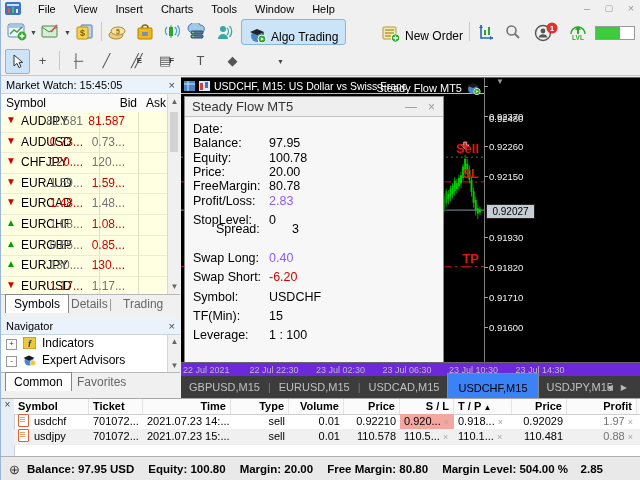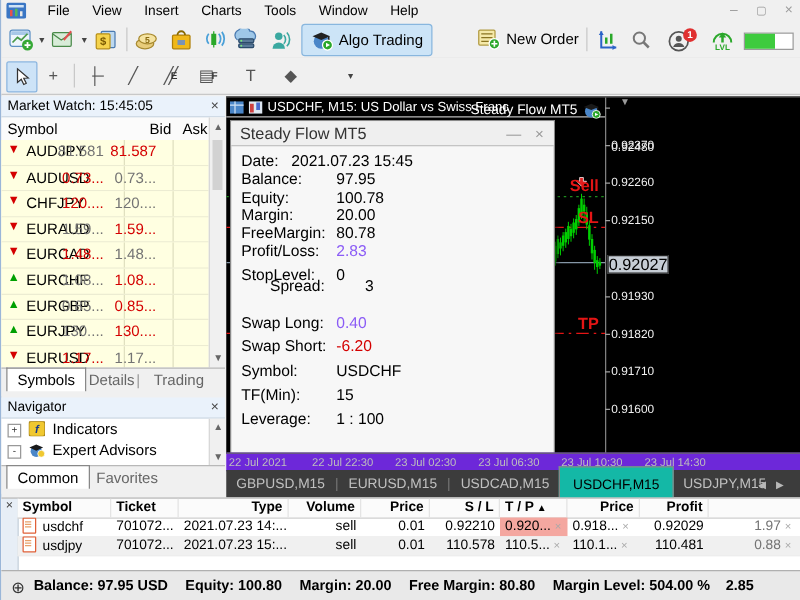--- a/index.html
+++ b/index.html
@@ -12,21 +12,21 @@
   .menu-item{padding:1px 9px;cursor:default;}
   .wincontrols{position:absolute;right:4px;top:0;height:16px;display:flex;gap:10px;color:#9a9a9a;font-size:11px;align-items:center;}
   .wincontrols span{width:12px;text-align:center;}
   
   .toolbar1{position:absolute;left:0;top:17px;width:640px;height:29px;background:#f0f0f0;border-bottom:1px solid #dcdcdc;}
   .toolbar2{position:absolute;left:0;top:46px;width:640px;height:29px;background:#f0f0f0;border-bottom:1px solid #c8c8c8;}
   .tbtn{position:absolute;top:3px;width:23px;height:23px;display:flex;align-items:center;justify-content:center;border-radius:2px;}
   .tbtn.sel{background:#cde3f7;border:1px solid #8ab5df;}
   .tsep{position:absolute;top:5px;width:1px;height:19px;background:#c8c8c8;}
   .drop{position:absolute;top:12px;font-size:7px;color:#444;}
-  .pillbtn{position:absolute;top:2px;height:24px;display:flex;align-items:center;gap:4px;padding:0 7px;border-radius:3px;}
+  .pillbtn{position:absolute;top:2px;height:24px;display:flex;align-items:flex-end;gap:4px;padding:0 7px;border-radius:3px;}
   .pillbtn.algo{background:#cce4f7;border:1px solid #88b6de;}
   .pillbtn.neworder{background:#f0f0f0;}
   .progress{position:absolute;top:9px;width:38px;height:12px;border:1px solid #9a9a9a;background:#fff;}
   .progress > div{height:100%;background:#3ecb3e;}
   .t2glyph{font-size:13px;color:#555;}
   .t2sub{font-size:8px;color:#333;margin-left:-2px;vertical-align:sub;font-weight:bold;}
   
   .panelcap{position:absolute;left:0;width:179px;height:17px;background:#eaf2fb;border-bottom:1px solid #c8d4e0;
             display:flex;align-items:center;padding-left:5px;box-sizing:border-box;}
   .panelcap .x{position:absolute;right:5px;color:#444;font-size:11px;}
@@ -54,40 +54,40 @@
   .treerow .ticon{position:absolute;left:22px;top:2px;width:13px;height:12px;}
   .treerow .tlabel{position:absolute;left:41px;top:1px;}
   
   .chart{position:absolute;left:180px;top:77px;width:460px;height:285px;background:#000;border-top:1px solid #666;}
   .chart-titlebar{position:absolute;left:0;top:0;width:303px;height:16px;border-bottom:1px solid #bbb;color:#fff;
                   display:flex;align-items:center;gap:4px;padding-left:3px;box-sizing:border-box;}
   .axis-line{position:absolute;left:303px;top:0;width:1px;height:285px;background:#808080;}
   .pricelabel{position:absolute;left:308px;width:60px;color:#f0f0f0;font-size:9.5px;}
   .pricetick{position:absolute;left:303px;width:4px;height:1px;background:#a0a0a0;}
   .pricebox{position:absolute;left:305px;width:47px;height:13px;background:#c6cdd5;border:1px solid #222;
-            color:#000;font-size:13px;text-align:center;line-height:13px;}
+            color:#000;font-size:10px;text-align:center;line-height:13px;}
   .linelabel{position:absolute;color:#e41515;font-weight:bold;font-size:13px;width:60px;text-align:right;}
   .ea-label{position:absolute;right:160px;top:3px;color:#fff;font-size:11px;display:flex;gap:4px;align-items:center;}
   .subwin-tri{position:absolute;left:315px;top:-1px;color:#9a9a9a;font-size:8px;}
   .timeaxis{position:absolute;left:180px;top:362px;width:460px;height:14px;background:#6d28d9;border-top:1px solid #666;}
   .timeaxis span{position:absolute;top:2px;color:#bdbdbd;font-size:9px;}
   
   .sfpanel{position:absolute;left:3px;top:18px;width:258px;height:266px;background:#f7f7f7;border:1px solid #8a8a8a;
            box-shadow:2px 2px 3px rgba(0,0,0,.5);}
   .sfpanel .cap{height:19px;background:#efefef;border-bottom:1px solid #c4c4c4;display:flex;align-items:center;
                 padding-left:7px;font-size:13px;color:#333;}
   .sfpanel .capbtn{position:absolute;top:3px;color:#999;font-size:12px;}
   .sfrow{position:absolute;left:0;width:100%;height:15px;font-size:12.5px;}
   .sfrow .lbl{position:absolute;left:8px;}
   .sfrow .val{position:absolute;left:84px;}
   .sfrow.date .val{left:48px;}
   
   .charttabs{position:absolute;left:180px;top:376px;width:460px;height:22px;background:#3c3c3c;display:flex;align-items:center;}
   .ctab{color:#c0c0c0;font-size:11px;padding:3px 8px;white-space:nowrap;}
-  .ctab.active{background:#14b8a6;color:#000;border:1px solid #888;border-bottom:none;padding:8px 10px;}
+  .ctab.active{background:#3b82f6;color:#000;border:1px solid #888;border-bottom:none;padding:8px 10px;}
   .ctabsep{color:#787878;font-size:11px;}
   .ctab-arrows{position:absolute;right:6px;color:#b8b8b8;font-size:8px;letter-spacing:8px;}
   
   .toolbox{position:absolute;left:0;top:398px;width:640px;height:58px;background:#fff;border-top:1px solid #a8a8a8;}
   .tb-strip{position:absolute;left:0;top:0;width:13px;height:58px;background:#e7eef6;border-right:1px solid #c8d2dc;
             text-align:center;color:#444;font-size:10px;}
   .trow{position:absolute;left:13px;width:627px;height:15px;display:grid;
         grid-template-columns:75px 54px 88px 58px 55px 56px 54px 58px 55px 70px;align-items:center;}
   .trow > div{padding:0 4px;white-space:nowrap;overflow:hidden;box-sizing:border-box;height:15px;line-height:15px;}
   .thead{top:0;font-weight:bold;background:#fbfbfb;border-bottom:1px solid #d0d0d0;}
@@ -522,32 +522,31 @@
 
     <div class="sfpanel">
       <div class="cap">
         <span>Steady Flow MT5</span>
         <span class="capbtn" style="right:26px">—</span>
         <span class="capbtn" style="right:8px">×</span>
       </div>
       <div id="sf-rows" style="position:relative">
           <div class="sfrow date" style="top: 5px;">
             <span class="lbl">Date:</span>
-            <span class="val ">2021.07.23 15:45</span>
           </div>
           <div class="sfrow" style="top: 19.3px;">
             <span class="lbl">Balance:</span>
             <span class="val ">97.95</span>
           </div>
           <div class="sfrow" style="top: 33.6px; text-decoration: underline;">
             <span class="lbl">Equity:</span>
             <span class="val ">100.78</span>
           </div>
           <div class="sfrow" style="top: 47.9px;">
-            <span class="lbl">Margin:</span>
+            <span class="lbl">Price:</span>
             <span class="val ">20.00</span>
           </div>
           <div class="sfrow" style="top: 62.2px;">
             <span class="lbl">FreeMargin:</span>
             <span class="val ">80.78</span>
           </div>
           <div class="sfrow" style="top: 76.5px;">
             <span class="lbl">Profit/Loss:</span>
             <span class="val green">2.83</span>
           </div>
@@ -603,20 +602,21 @@
       <span class="ctab-arrows">◀▶</span>
     </div>
 
   <div class="toolbox">
     <div class="tb-strip">
       <div>×</div>
     </div>
     <div class="trow thead" id="tt-head">
         <div class="l">Symbol</div>
         <div class="l">Ticket</div>
+        <div class="r">Time</div>
         <div class="r">Type</div>
         <div class="r">Volume</div>
         <div class="r">Price</div>
         <div class="r">S / L</div>
         <div class="l">T / P<span style="font-size: 8px;"> ▲</span></div>
         <div class="r">Price</div>
         <div class="r">Profit</div>
       </div>
     <div id="tt-rows">
         <div class="trow trdata" style="top: 15px;">

